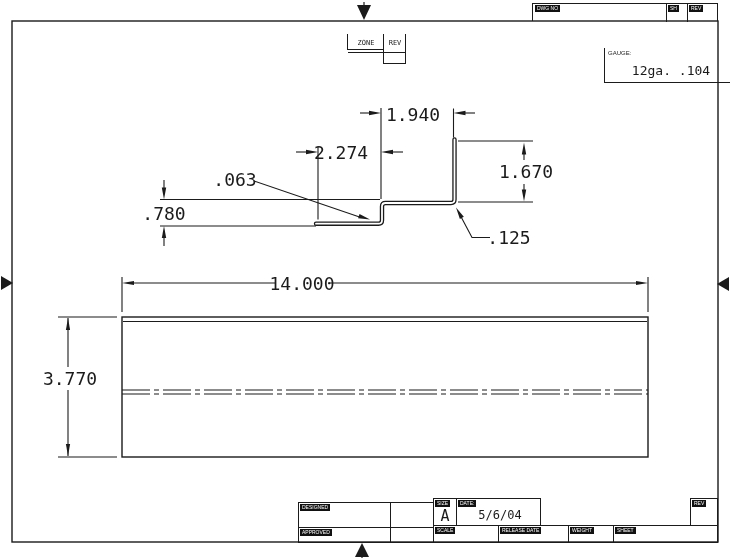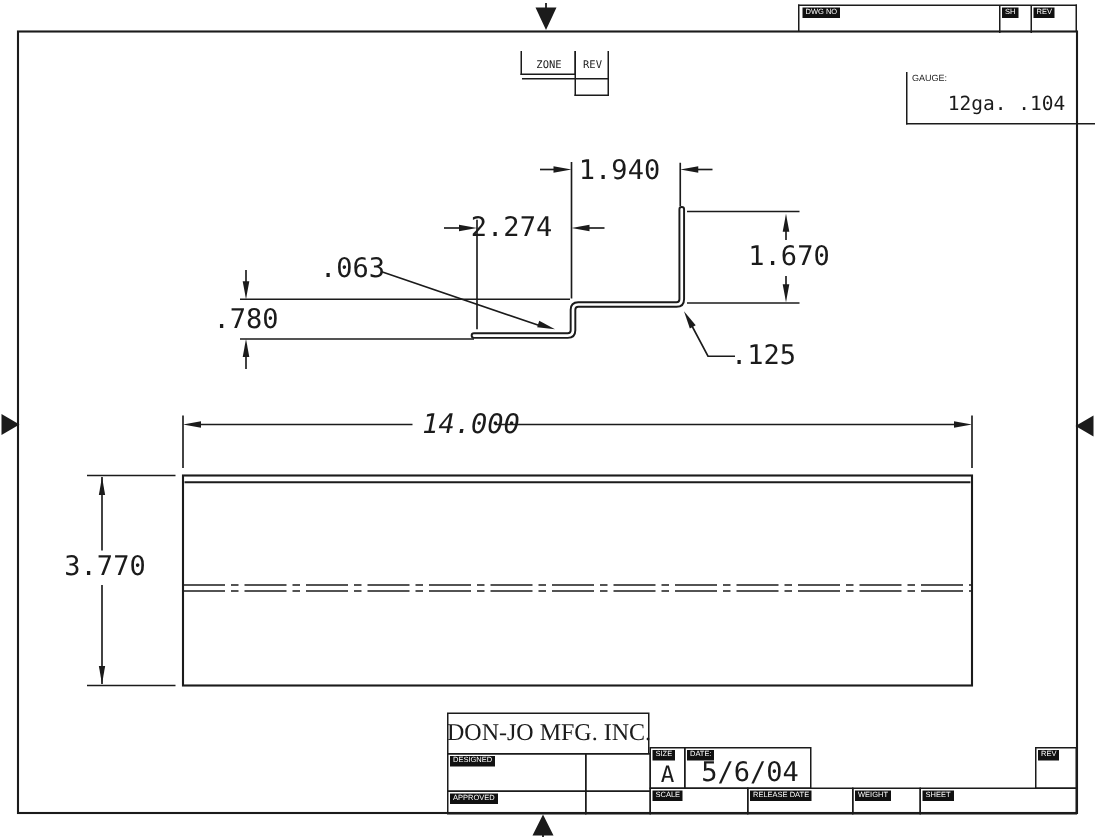--- a/index.html
+++ b/index.html
@@ -101,21 +101,21 @@
       <polygon points="65.9,444 70.1,444 68,456"></polygon>
     </g>
   </svg>
 
   <div class="abs ctr cad dim" style="left:413px;top:114px;">1.940</div>
   <div class="abs ctr cad dim" style="left:341px;top:152px;">2.274</div>
   <div class="abs ctr cad dim" style="left:526px;top:171px;">1.670</div>
   <div class="abs ctr cad dim" style="left:164px;top:213px;">.780</div>
   <div class="abs ctr cad dim" style="left:235px;top:179px;">.063</div>
   <div class="abs ctr cad dim" style="left:509px;top:237px;">.125</div>
-  <div class="abs ctr cad dim" style="left:314px;top:283px;font-style:italic;">14.000</div>
+  <div class="abs ctr cad dim" style="left:302px;top:283px;">14.000</div>
   <div class="abs ctr cad dim" style="left:70px;top:378px;">3.770</div>
 
   <div class="abs" style="left:532px;top:3px;width:186px;height:18px;border:1px solid #1b1b1b;border-bottom:none;box-sizing:border-box;">
     <div class="abs" style="left:133px;top:0;width:1px;height:18px;background:#1b1b1b;"></div>
     <div class="abs" style="left:154px;top:0;width:1px;height:18px;background:#1b1b1b;"></div>
     <span class="chip abs" style="left:2px;top:1px;">DWG NO</span>
     <span class="chip abs" style="left:135px;top:1px;">SH</span>
     <span class="chip abs" style="left:156px;top:1px;">REV</span>
   </div>
 
@@ -125,39 +125,36 @@
   </div>
   <div class="cell" style="left:383px;top:34px;width:23px;height:30px;border-top:none;">
     <div class="abs" style="left:0;top:18px;width:22px;height:1px;background:#1b1b1b;"></div>
     <div class="abs ctr cad" style="left:11px;top:9px;font-size:7px;">REV</div>
   </div>
   <div class="cell" style="left:592px;top:48px;width:150px;height:35px;border-top:none;margin-left:12px;">
     <span class="lbl-sm abs" style="left:3px;top:2px;">GAUGE:</span>
     <div class="abs ctr cad" style="left:66px;top:22px;font-size:13px;">12ga. .104</div>
   </div>
 
-  <div class="cell" style="left:298px;top:475px;width:135px;height:28px;background:#fff;">
-    <div class="abs ctr serif" style="left:67px;top:13px;font-size:16px;">DON-JO MFG. INC.</div>
-  </div>
   <div class="cell" style="left:298px;top:502px;width:93px;height:26px;">
     <span class="chip abs" style="left:1px;top:1px;">DESIGNED</span>
   </div>
   <div class="cell" style="left:390px;top:502px;width:44px;height:26px;"></div>
   <div class="cell" style="left:298px;top:527px;width:93px;height:16px;">
     <span class="chip abs" style="left:1px;top:1px;">APPROVED</span>
   </div>
   <div class="cell" style="left:390px;top:527px;width:44px;height:16px;"></div>
 
   <div class="cell" style="left:433px;top:498px;width:24px;height:28px;">
     <span class="chip abs" style="left:1px;top:1px;">SIZE</span>
     <div class="abs ctr cad" style="left:11px;top:17px;font-size:15px;">A</div>
   </div>
   <div class="cell" style="left:456px;top:498px;width:85px;height:28px;">
     <span class="chip abs" style="left:1px;top:1px;">DATE:</span>
-    <div class="abs ctr cad" style="left:43px;top:16px;font-size:18px;">5/6/04</div>
+    <div class="abs ctr cad" style="left:43px;top:16px;font-size:12px;">5/6/04</div>
   </div>
   <div class="cell" style="left:690px;top:498px;width:28px;height:28px;">
     <span class="chip abs" style="left:1px;top:1px;">REV</span>
   </div>
 
   <div class="cell" style="left:433px;top:525px;width:66px;height:18px;">
     <span class="chip abs" style="left:1px;top:1px;">SCALE</span>
   </div>
   <div class="cell" style="left:498px;top:525px;width:71px;height:18px;">
     <span class="chip abs" style="left:1px;top:1px;">RELEASE DATE</span>

